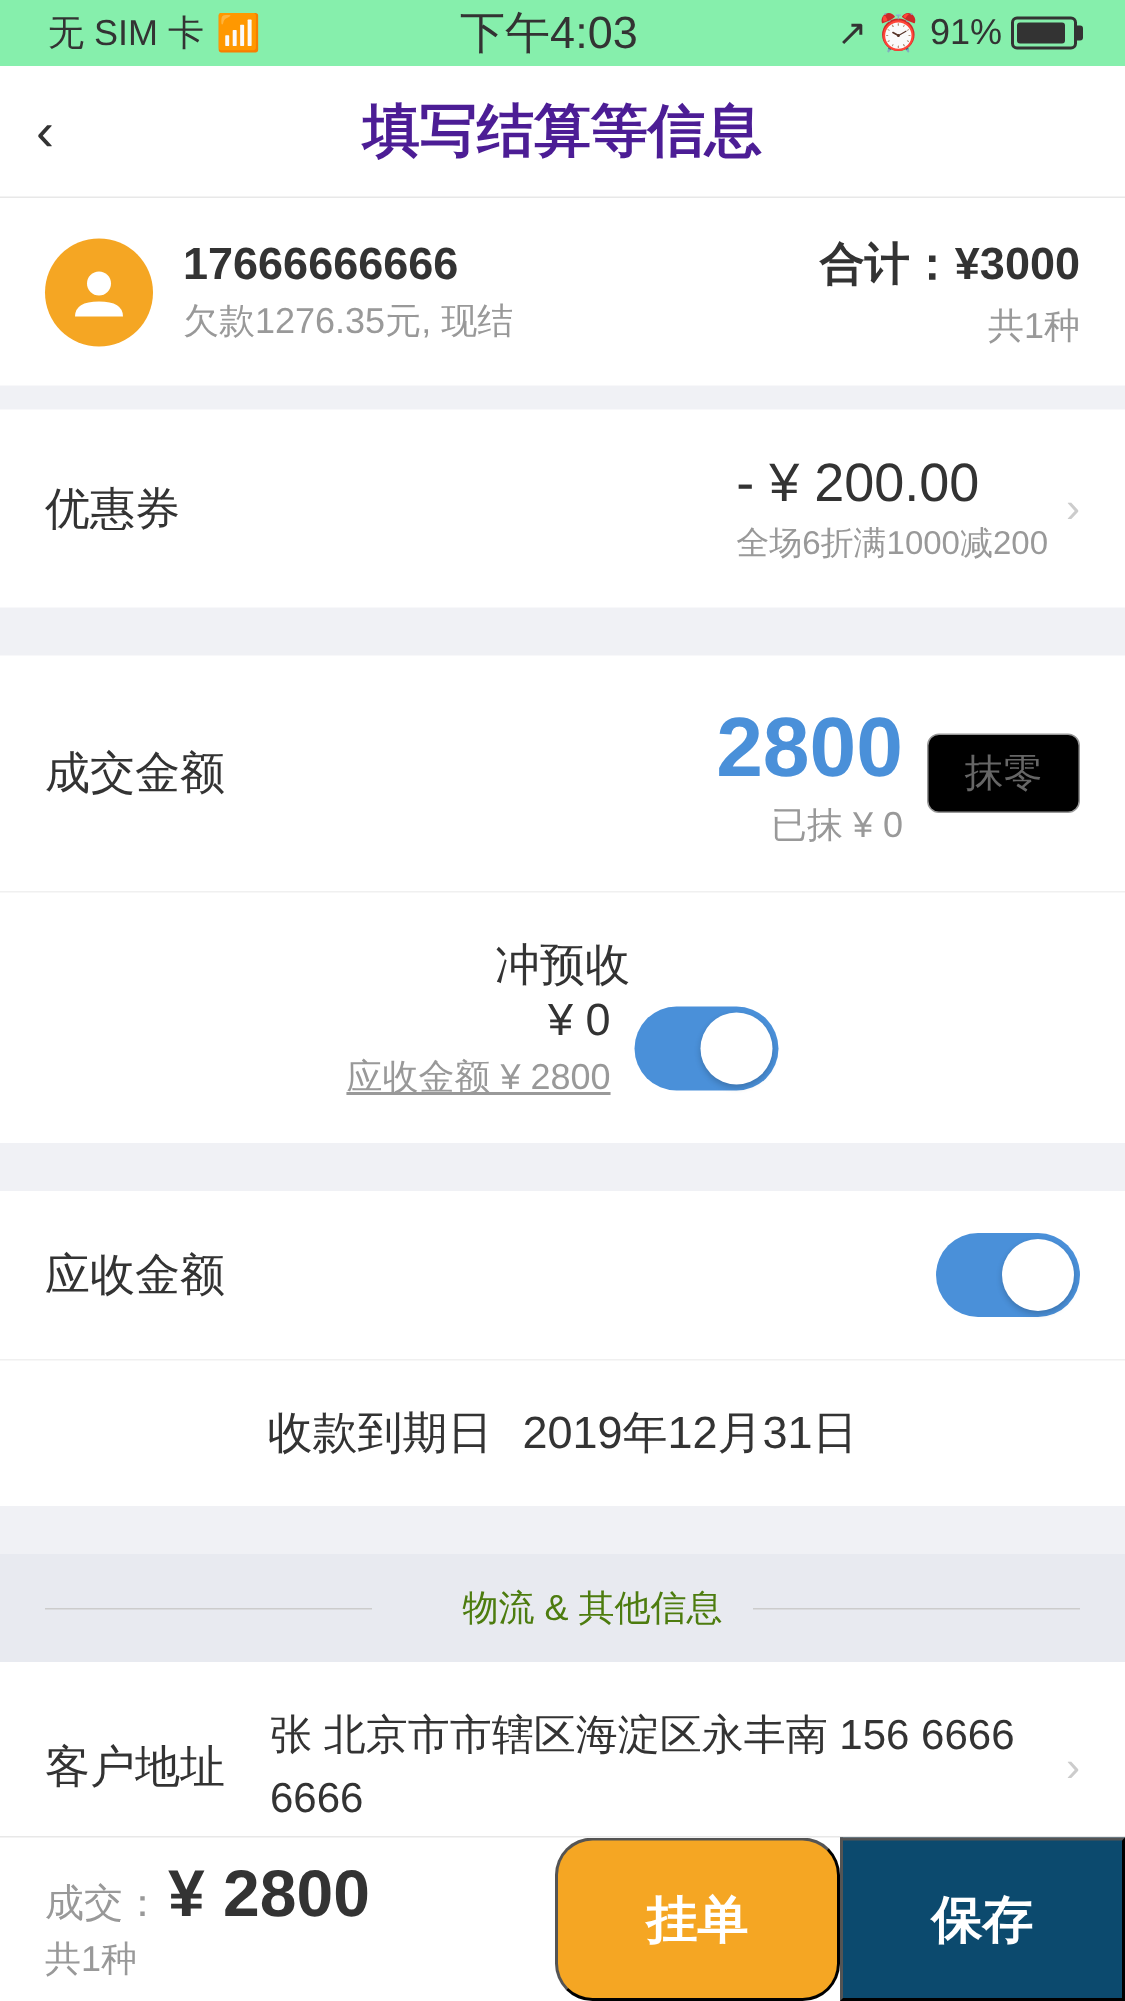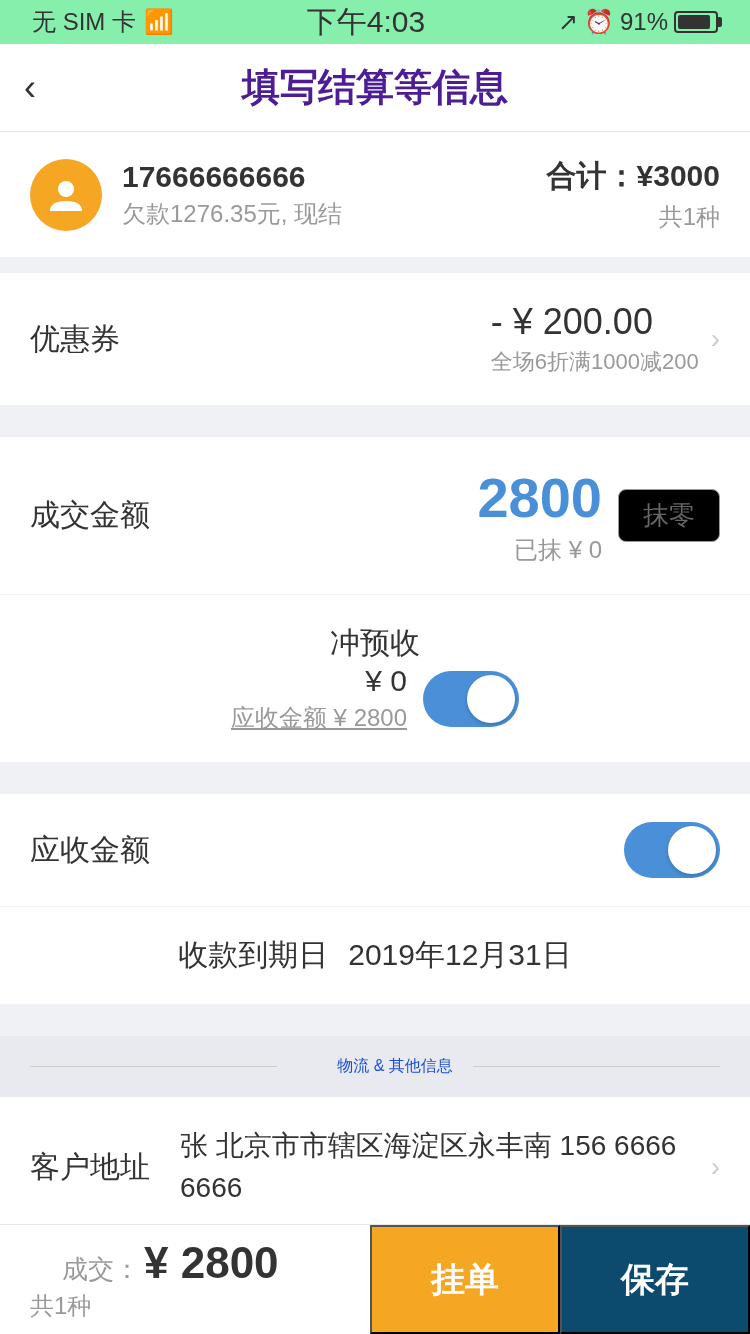--- a/index.html
+++ b/index.html
@@ -214,22 +214,22 @@
       align-items: center;
       justify-content: center;
       gap: 20px;
     }
     .logistics-line {
       flex: 1;
       height: 1px;
       background: #ccc;
     }
     .logistics-text {
-      font-size: 16px;
-      color: #1d4ed8;
+      font-size: 24px;
+      color: #4d7c0f;
       white-space: nowrap;
       margin-left: 40px;
     }
 
     
     .address-row {
       background: #fff;
       padding: 28px 30px;
       display: flex;
       align-items: center;
@@ -254,35 +254,35 @@
       height: 110px;
       background: #fff;
       display: flex;
       align-items: center;
       border-top: 1px solid #e8e8e8;
     }
     .bottom-info {
       flex: 1;
       padding: 0 30px;
     }
-    .bottom-total { font-size: 26px; color: #999; margin-left: 32px; }
+    .bottom-total { font-size: 26px; color: #999; }
     .bottom-amount { font-size: 44px; font-weight: 700; color: #333; }
     .bottom-count { font-size: 24px; color: #999; margin-top: 2px; }
     .bottom-btn {
       height: 100%;
       width: 190px;
       display: flex;
       align-items: center;
       justify-content: center;
       font-size: 34px;
       font-weight: 600;
       color: #fff;
       cursor: pointer;
     }
-    .btn-hold { background: #f5a623; }
+    .btn-hold { background: #f5a623; border-radius: 25px; }
     .btn-save { background: #0c4a6e; }
   </style>
 </head>
 <body>
 
 <div class="status-bar">
   <div class="status-left">
     <span>无 SIM 卡</span>
     <span>📶</span>
   </div>

